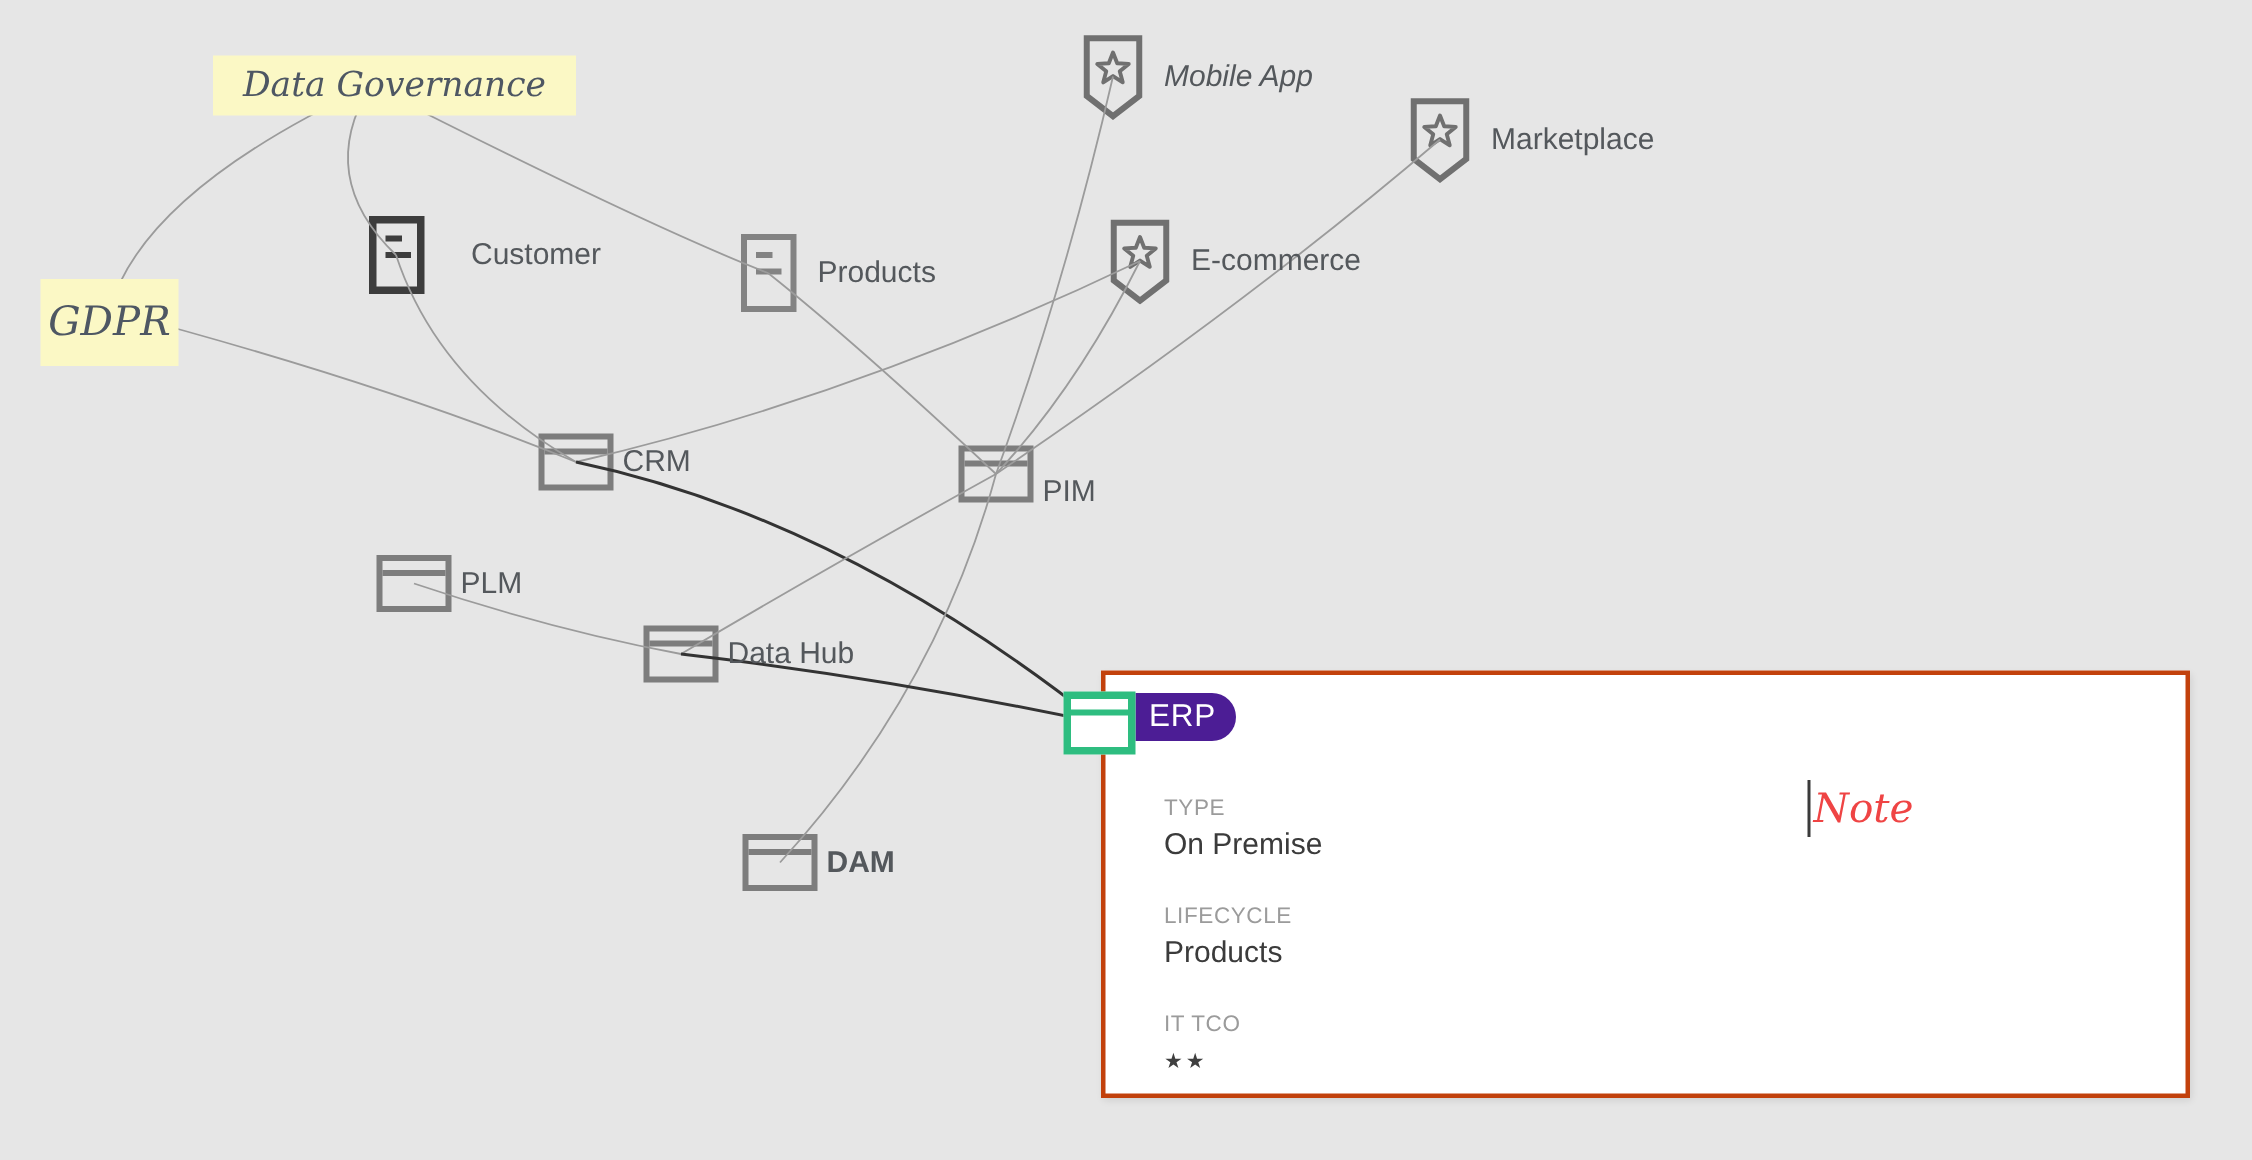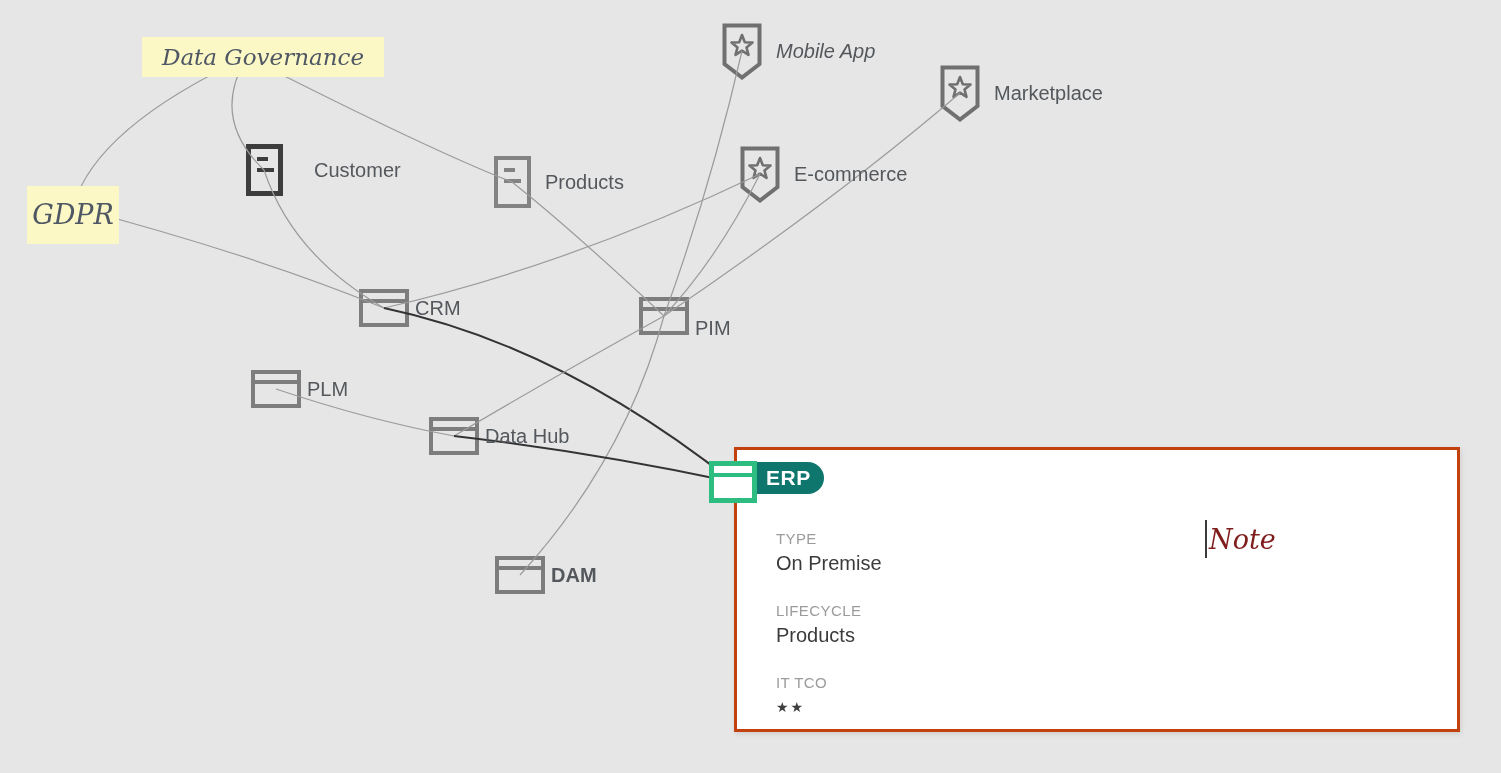--- a/index.html
+++ b/index.html
@@ -19,21 +19,21 @@
     padding:79px 0 0 39px;
   }
   .field{margin-bottom:24px;}
   .flabel{font-size:15px;color:#9b9b9b;letter-spacing:.4px;line-height:20px;}
   .fvalue{font-size:20px;color:#3b3b3b;line-height:27px;margin-top:1px;}
   .fvalue.stars{font-size:14px;letter-spacing:2px;color:#3f3f3f;margin-top:5px;line-height:18px;}
   .note{position:absolute;left:468px;top:70px;white-space:nowrap;cursor:text;}
   .caret{display:inline-block;width:2px;height:38px;background:#3a3a3a;vertical-align:middle;}
   .note-ph{
     font-family:"DejaVu Serif", serif;font-style:italic;
-    font-size:27px;color:#7f1d1d;margin-left:2px;vertical-align:middle;
+    font-size:27px;color:#ef4444;margin-left:2px;vertical-align:middle;
   }
 
   
   .node,.nlabel,.sticky,.pill{position:absolute;}
   .nlabel{
     z-index:5;font-size:20px;color:#54585c;white-space:nowrap;line-height:26px;
   }
   .sticky{
     z-index:4;background:#fbf8c5;color:#4e5763;text-align:center;
     font-family:"DejaVu Serif", serif;font-style:italic;
@@ -54,22 +54,22 @@
   .icon-doc{
     --c:#838383;
     width:37px;height:52px;border:4px solid var(--c);background:#e6e6e6;
     box-sizing:border-box;position:absolute;cursor:pointer;
   }
   .icon-doc::before{content:'';position:absolute;left:6px;top:8px;width:11px;height:4px;background:var(--c);}
   .icon-doc::after{content:'';position:absolute;left:6px;top:19px;width:17px;height:4px;background:var(--c);}
   .icon-doc.dark{--c:#3d3d3d;border-width:5px;}
   .icon-badge{position:absolute;cursor:pointer;}
   .pill{
-    z-index:3;background:#0f766e;height:32px;width:109px;border-radius:21px;
-    color:#ffffff;font-size:21px;font-weight:bold;letter-spacing:.5px;
+    z-index:3;background:#4c1d95;height:32px;width:109px;border-radius:21px;
+    color:#ffffff;font-size:21px;font-weight:normal;letter-spacing:.5px;
     display:flex;align-items:center;box-sizing:border-box;padding-left:51px;
     cursor:pointer;
   }
 </style>
 </head>
 <body>
 
 <div id="canvas">
   <svg id="edges" width="1501" height="773" viewBox="0 0 1501 773">
       <path d="M247,57 Q95,128 73,207" fill="none" stroke="#9b9b9b" stroke-width="1.2"></path>

